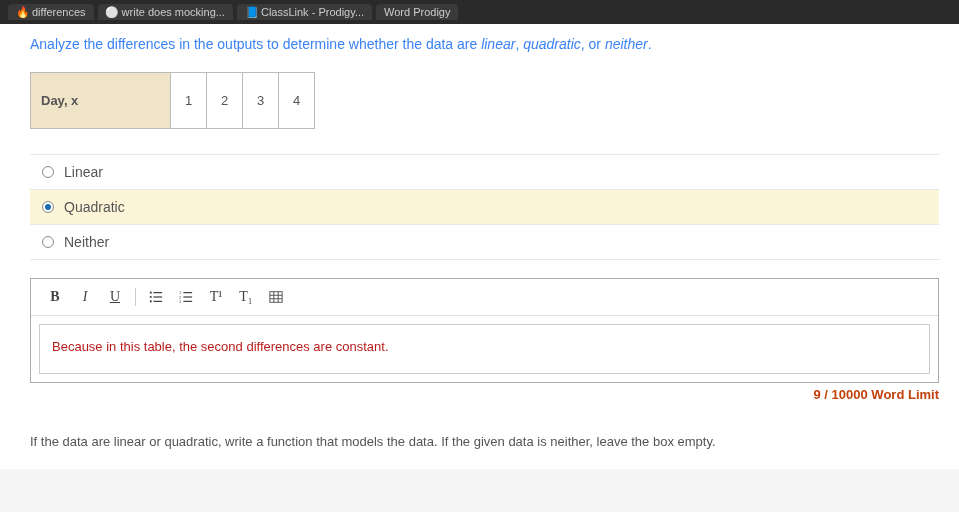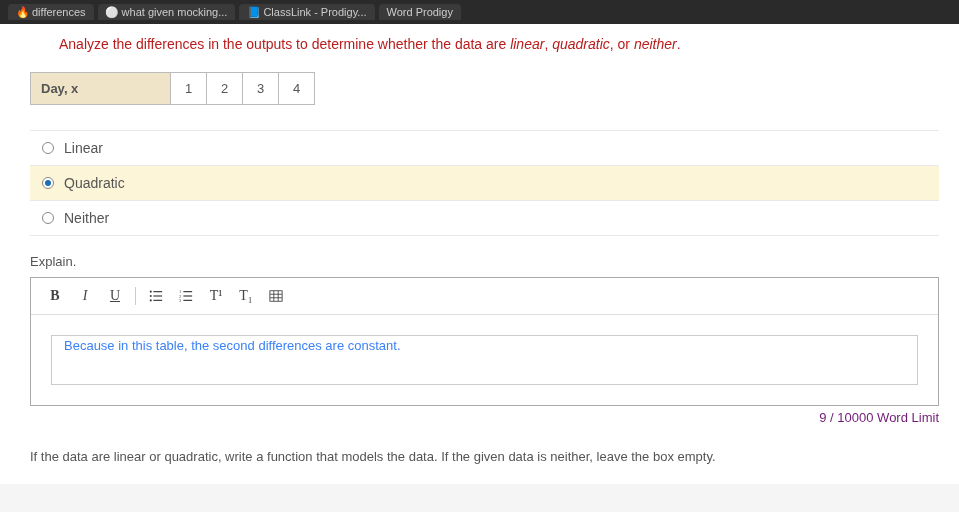--- a/index.html
+++ b/index.html
@@ -31,33 +31,32 @@
       border-radius: 4px 4px 0 0;
       white-space: nowrap;
       overflow: hidden;
     }
     .tab-icon { width: 12px; height: 12px; display: inline-block; }
     .content {
       background: #fff;
       padding: 12px 20px 20px 30px;
     }
     .question-text {
-      color: #b91c1c;
+      color: #3b82f6;
       font-size: 14px;
       margin-bottom: 20px;
-      margin-left: 29px;
     }
     .italic { font-style: italic; }
     .data-table {
       border-collapse: collapse;
       margin-bottom: 25px;
     }
     .data-table td, .data-table th {
       border: 1px solid #bbb;
-      padding: 8px 10px;
+      padding: 20px 10px;
       text-align: left;
       font-size: 13px;
       color: #555;
       font-weight: normal;
     }
     .data-table .row-header {
       background: #f0e4c8;
       font-weight: bold;
       min-width: 140px;
     }
@@ -117,51 +116,52 @@
       font-family: Georgia, serif;
       font-size: 14px;
       color: #444;
     }
     .tool-sep {
       width: 1px; height: 18px;
       background: #ccc;
       margin: 0 4px;
     }
     .editor-content {
-      padding: 2px 12px;
+      padding: 14px 12px;
       min-height: 50px;
       border: 1px solid #ccc;
-      margin: 20px;
-      font-size: 13px;
-      color: #3b82f6;
+      margin: 8px;
+      font-size: 13px;
+      color: #b91c1c;
     }
     .word-limit {
       text-align: right;
       padding: 4px 0;
       font-size: 13px;
-      color: #701a75;
+      color: #c2410c;
+      font-weight: bold;
     }
     .followup {
-      margin-top: 20px;
+      margin-top: 28px;
       color: #555;
       font-size: 13px;
     }
     .svg-icon { width: 14px; height: 14px; }
   </style>
 </head>
 <body>
 
 <div class="browser-tabs">
   <div class="tab-item">
     <span class="tab-icon">🔥</span>
     <span>differences</span>
   </div>
   <div class="tab-item">
     <span class="tab-icon">⚪</span>
-    <span>what given mocking...</span>
+    <span>write does mocking...</span>
   </div>
   <div class="tab-item">
     <span class="tab-icon">📘</span>
     <span>ClassLink - Prodigy...</span>
   </div>
   <div class="tab-item">
     <span>Word Prodigy</span>
   </div>
 </div>
 
@@ -191,21 +191,20 @@
     <div class="option-row selected">
       <span class="radio checked"></span>
       <span>Quadratic</span>
     </div>
     <div class="option-row">
       <span class="radio"></span>
       <span>Neither</span>
     </div>
   </div>
 
-  <div class="section-label">Explain.</div>
 
   <div class="editor-box">
     <div class="toolbar">
       <span class="tool-btn" style="font-weight:bold">B</span>
       <span class="tool-btn" style="font-style:italic">I</span>
       <span class="tool-btn" style="text-decoration:underline">U</span>
       <span class="tool-sep"></span>
       <span class="tool-btn">
         <svg class="svg-icon" viewBox="0 0 16 16">
             <circle cx="2" cy="3" r="1.2" fill="#444"></circle>

